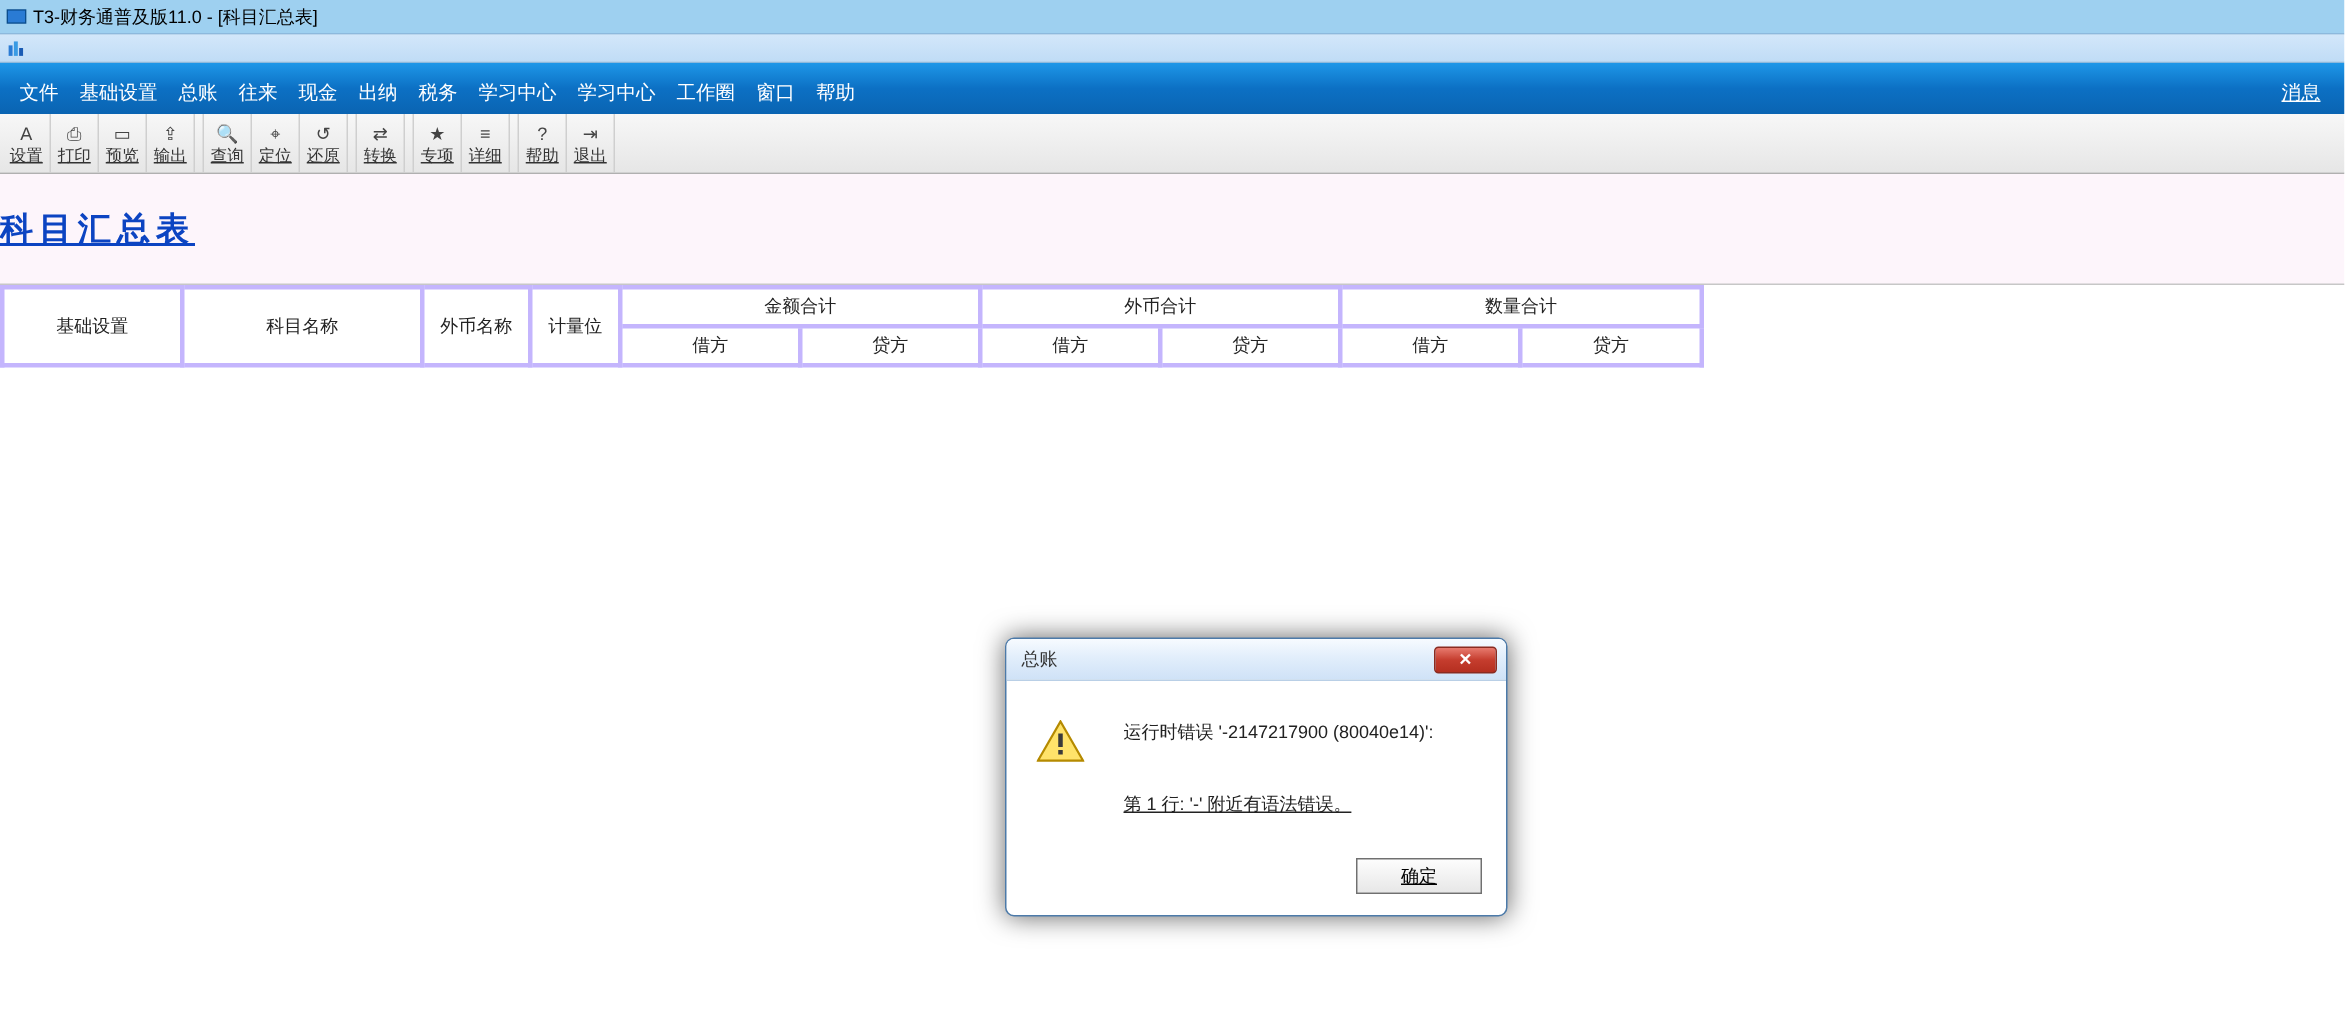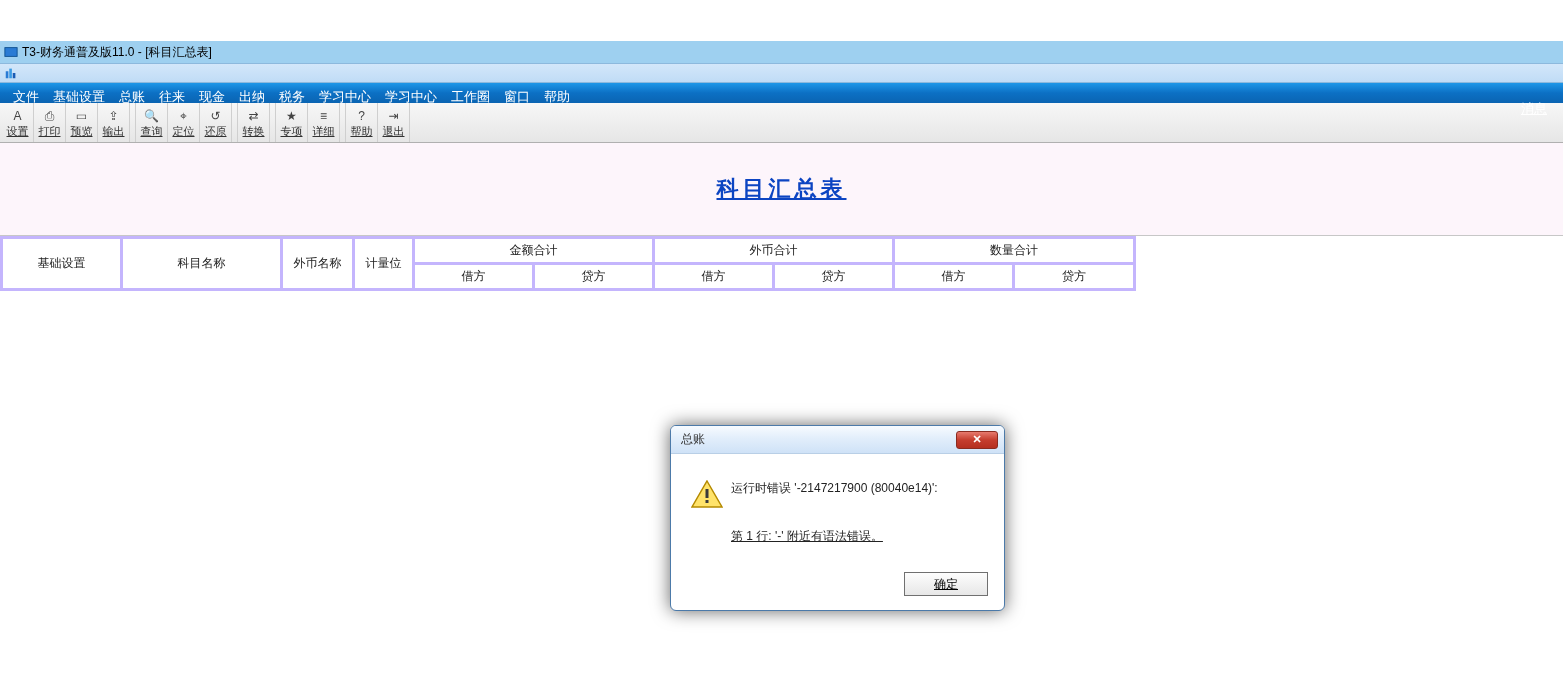--- a/index.html
+++ b/index.html
@@ -15,21 +15,20 @@
 
   
   .window-titlebar {
     height: 22px;
     background: linear-gradient(to bottom, #9ed0f0 0%, #9ed0f0 100%);
     color: #000;
     display: flex;
     align-items: center;
     padding-left: 4px;
     font-size: 12px;
-    margin-top: 41px;
   }
   .window-titlebar .app-icon {
     width: 14px; height: 14px;
     margin-right: 4px;
     display: inline-flex; align-items: center; justify-content: center;
   }
 
   
   .sub-titlebar {
     height: 20px;
@@ -37,24 +36,24 @@
     border-top: 1px solid #8db9dd;
     border-bottom: 1px solid #8db9dd;
     display: flex;
     align-items: center;
     padding-left: 4px;
   }
   .sub-titlebar .logo-icon { width:14px; height:14px; }
 
   
   .menubar {
-    height: 20px;
+    height: 34px;
     background: linear-gradient(to bottom, #1e97e8 0%, #0c70c4 50%, #0a64b2 100%);
     display: flex;
-    align-items: flex-start;
+    align-items: flex-end;
     color: #ffffff;
     padding: 0 6px;
     font-size: 13px;
   }
   .menubar .menu-item {
     padding: 0 7px;
     line-height: 28px;
     cursor: default;
     white-space: nowrap;
   }
@@ -79,26 +78,25 @@
     border-right: 1px solid #cfcfcf;
     cursor: default;
     color: #333;
   }
   .tool-btn .t-icon { width: 16px; height: 16px; margin-bottom: 1px; display:flex; align-items:center; justify-content:center; font-size: 12px; color:#444; }
   .tool-btn .t-label { font-size: 11px; line-height: 12px; text-decoration: underline;}
   .tool-sep { width: 6px; border-right: 1px solid #cfcfcf; }
 
   
   .report-title-area {
-    height: 93px;
+    height: 74px;
     background: #fdf5fb;
     border-bottom: 1px solid #c7c7c7;
     display: flex;
     align-items: center;
-    justify-content: center;
   }
   .report-title {
     color: #0c44c2;
     font-size: 22px;
     font-weight: bold;
     text-decoration: underline;
     letter-spacing: 4px;
   }
 
   
@@ -149,21 +147,21 @@
     background: linear-gradient(to bottom, #e77a6e 0%, #c53d2e 50%, #b52f20 100%);
     border: 1px solid #8a2b20;
     border-radius: 3px;
     display: flex; align-items: center; justify-content: center;
     color: #fff; font-weight: bold; font-size: 11px;
     cursor: default;
   }
   .modal-body {
     display: flex;
     padding: 24px 20px 10px 20px;
-    gap: 8px;
+    gap: 26px;
     min-height: 110px;
   }
   .warn-icon {
     width: 32px; height: 28px;
     flex-shrink: 0;
     position: relative;
     margin-top: 2px;
   }
   .warn-icon svg { width: 32px; height: 28px; }
   .modal-text { font-size: 12px; color: #222; line-height: 20px; }

